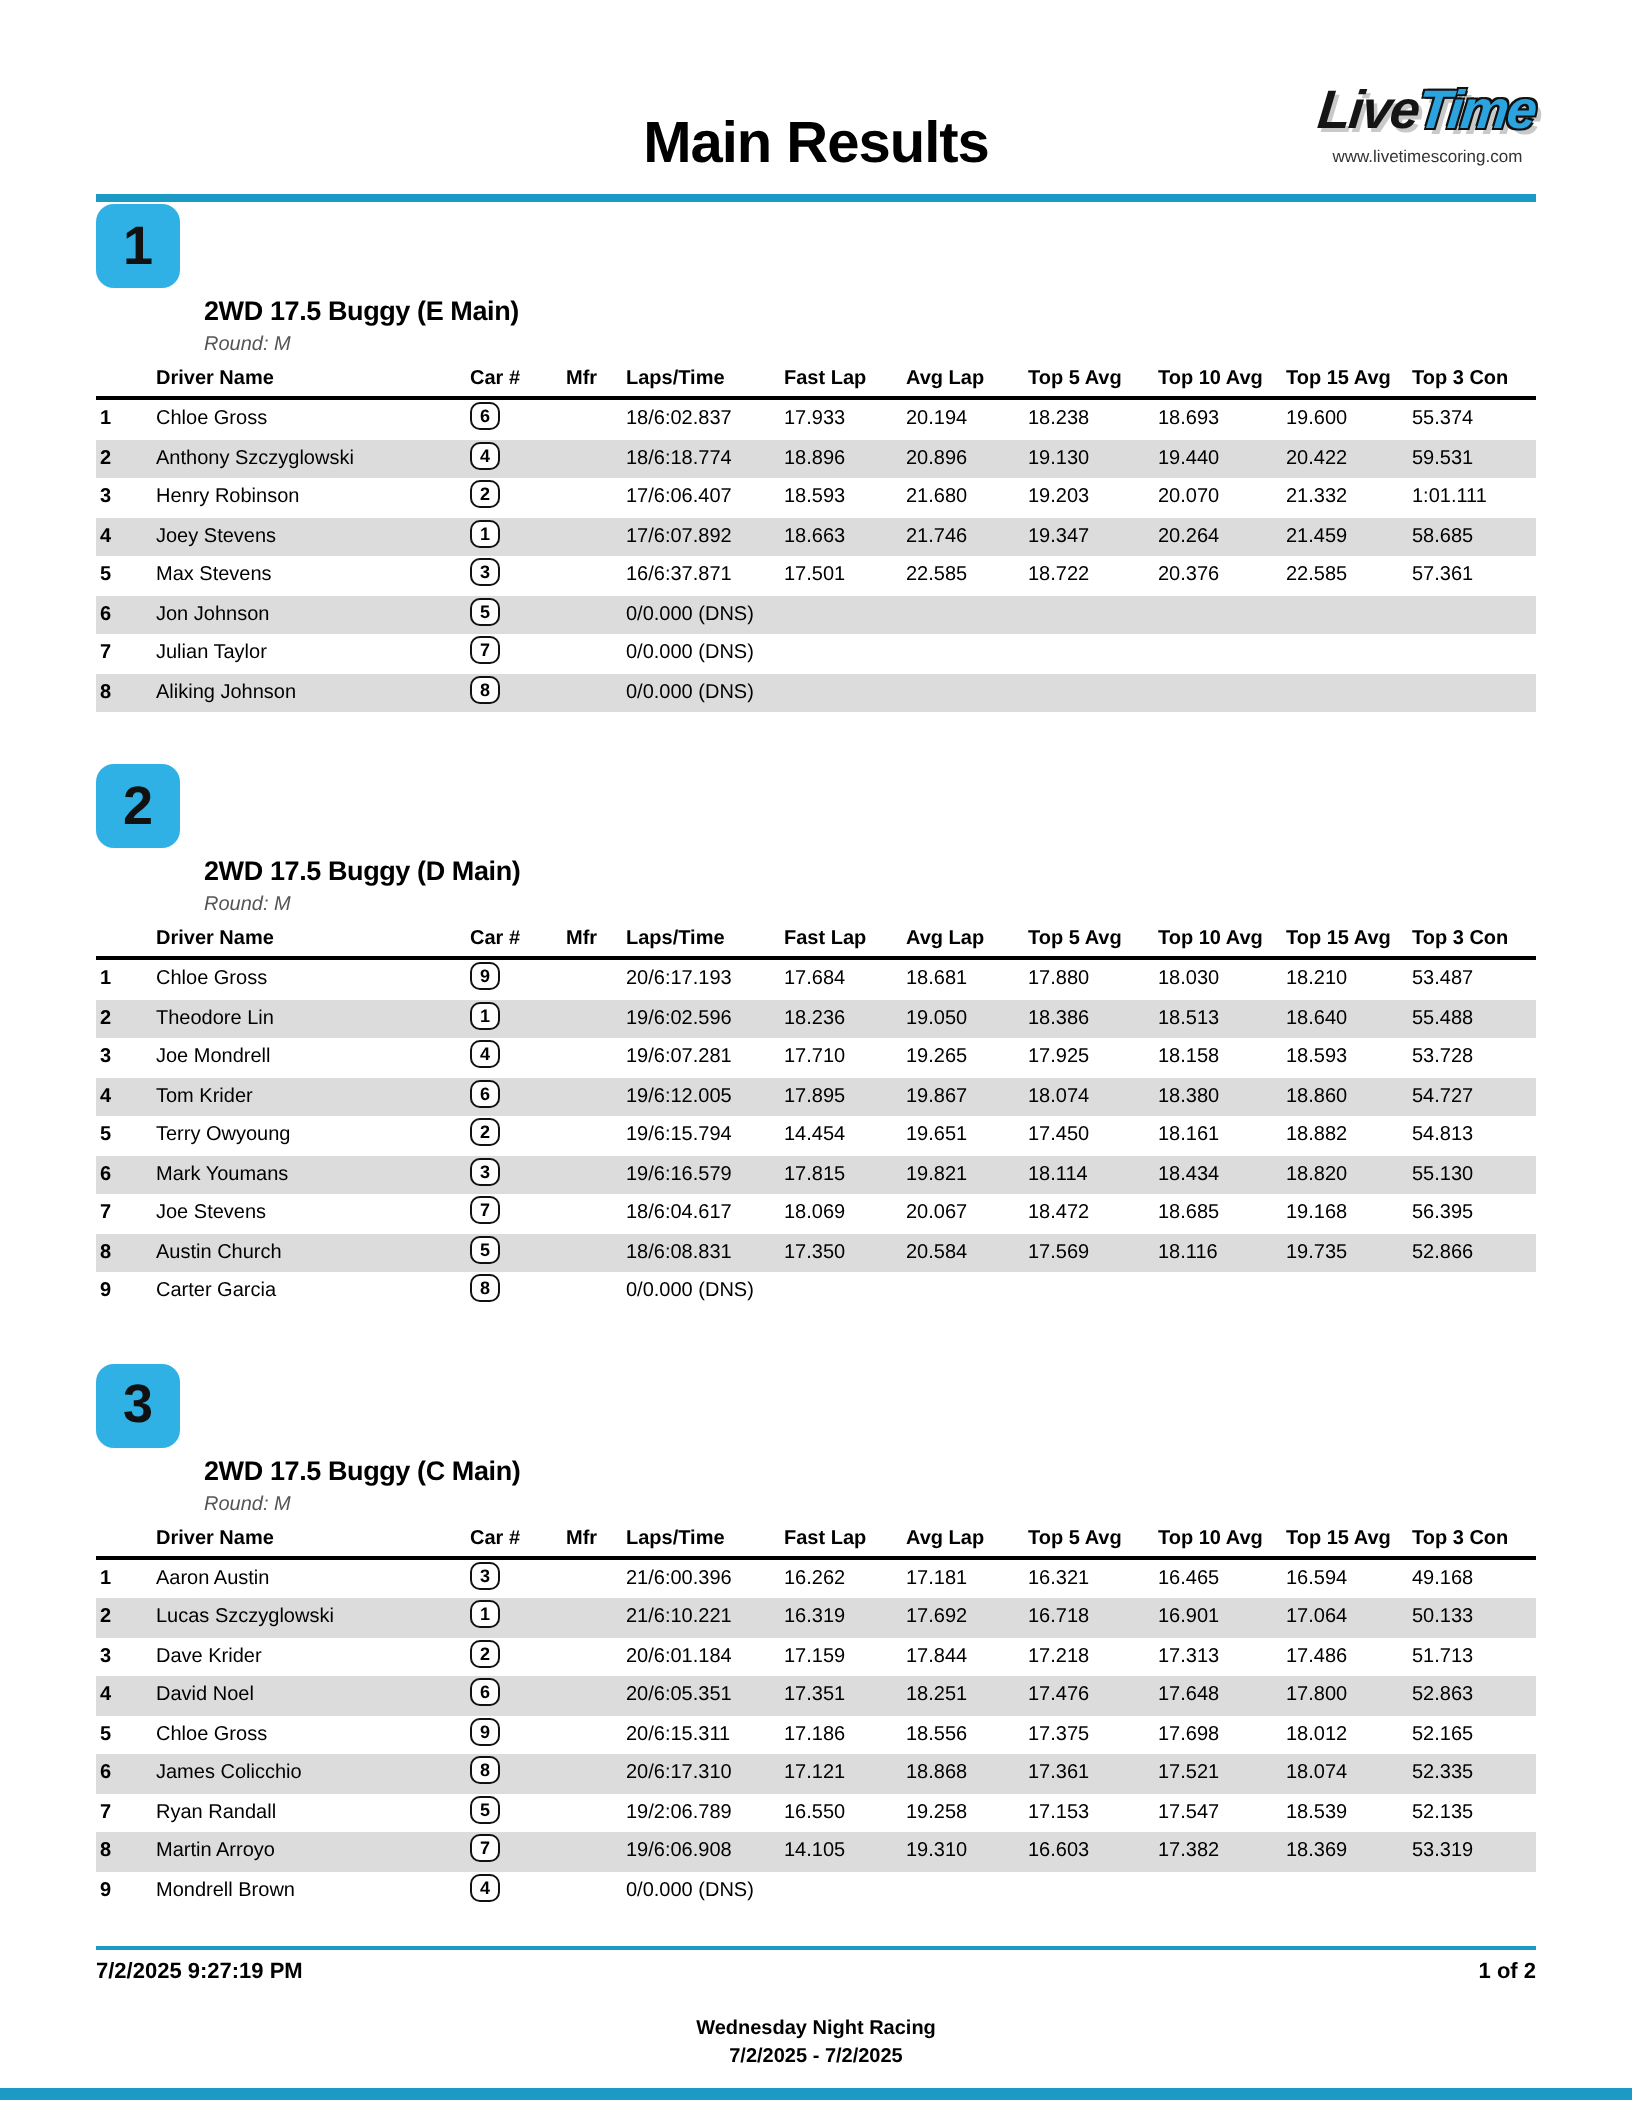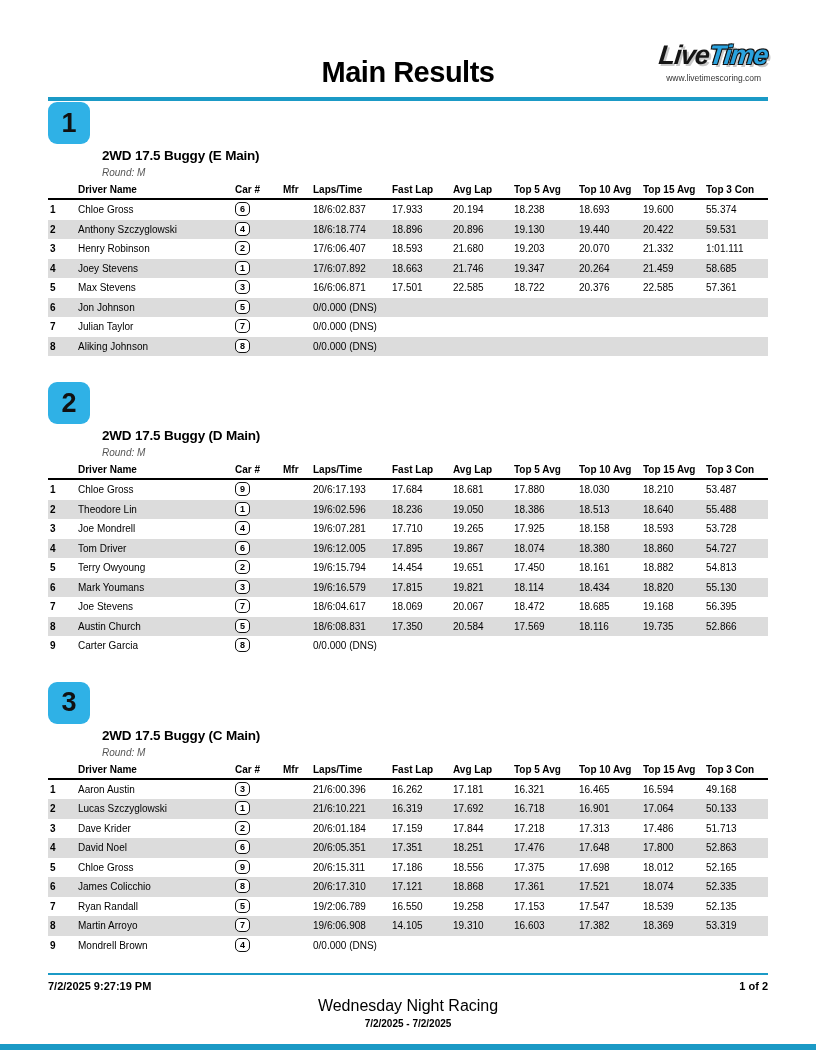--- a/index.html
+++ b/index.html
@@ -89,21 +89,21 @@
   .footer {
     position: absolute; top: 973px; left: 48px; width: 720px;
     border-top: 2px solid #1b9ac6;
     padding-top: 18px;
   }
   .footer-left {
     position: absolute; left: 0; top: 5px;
     font-size: 11px; font-weight: bold;
   }
   .footer-center { text-align: center; }
-  .footer-event { font-size: 16px; font-weight: normal; margin-top: 4px; }
+  .footer-event { font-size: 10px; font-weight: bold; margin-top: 16px; }
   .footer-dates { font-size: 10px; font-weight: bold; margin-top: 3px; }
   .footer-right {
     position: absolute; right: 0; top: 5px;
     font-size: 11px; font-weight: bold;
   }
   .bottom-bar {
     position: absolute; left: 0; top: 1044px; width: 816px; height: 6px;
     background: #1b9ac6;
   }
 </style>
@@ -194,21 +194,21 @@
             <div class="cell top5">19.347</div>
             <div class="cell top10">20.264</div>
             <div class="cell top15">21.459</div>
             <div class="cell top3">58.685</div>
           </div>
           <div class="grid row">
             <div class="cell pos">5</div>
             <div class="cell driver">Max Stevens</div>
             <div class="cell car"><span class="car-badge">3</span></div>
             <div class="cell mfr"></div>
-            <div class="cell laps">16/6:06.871</div>
+            <div class="cell laps">16/6:37.871</div>
             <div class="cell fast">17.501</div>
             <div class="cell avg">22.585</div>
             <div class="cell top5">18.722</div>
             <div class="cell top10">20.376</div>
             <div class="cell top15">22.585</div>
             <div class="cell top3">57.361</div>
           </div>
           <div class="grid row">
             <div class="cell pos">6</div>
             <div class="cell driver">Jon Johnson</div>
@@ -307,21 +307,21 @@
             <div class="cell laps">19/6:07.281</div>
             <div class="cell fast">17.710</div>
             <div class="cell avg">19.265</div>
             <div class="cell top5">17.925</div>
             <div class="cell top10">18.158</div>
             <div class="cell top15">18.593</div>
             <div class="cell top3">53.728</div>
           </div>
           <div class="grid row">
             <div class="cell pos">4</div>
-            <div class="cell driver">Tom Driver</div>
+            <div class="cell driver">Tom Krider</div>
             <div class="cell car"><span class="car-badge">6</span></div>
             <div class="cell mfr"></div>
             <div class="cell laps">19/6:12.005</div>
             <div class="cell fast">17.895</div>
             <div class="cell avg">19.867</div>
             <div class="cell top5">18.074</div>
             <div class="cell top10">18.380</div>
             <div class="cell top15">18.860</div>
             <div class="cell top3">54.727</div>
           </div>

